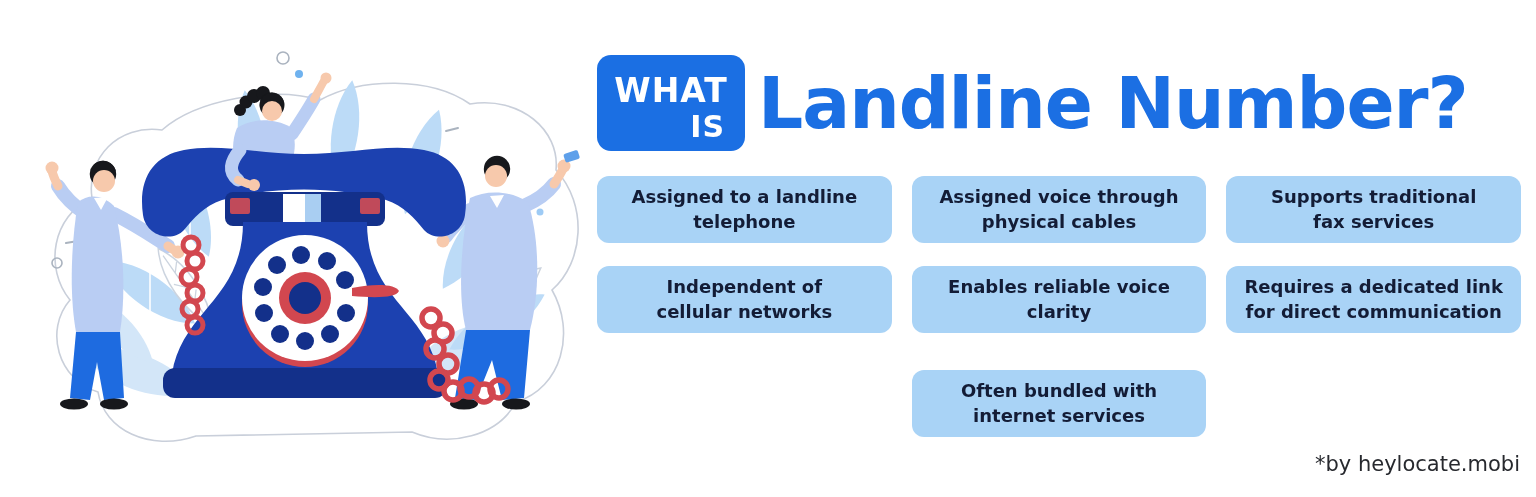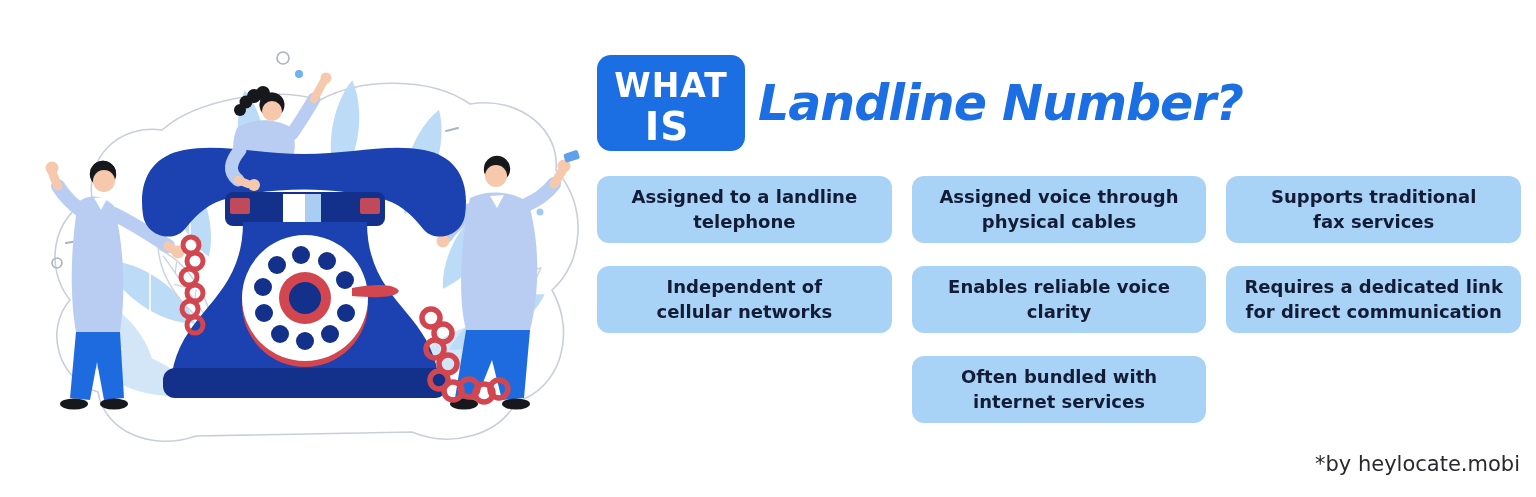--- a/index.html
+++ b/index.html
@@ -30,38 +30,38 @@
   .illustration{position:absolute;left:0;top:0;width:600px;height:497px;}
 
   
   .header{position:absolute;left:597px;top:55px;display:flex;align-items:center;gap:13px;}
   .badge{
     width:148px;height:96px;background:var(--accent);border-radius:14px;
     display:flex;flex-direction:column;justify-content:center;padding:4px 12px;
     color:var(--badge-text);font-weight:700;
   }
   .badge .l1{font-size:33px;letter-spacing:1px;text-align:center;line-height:1.15;margin-top:10px;}
-  .badge .l2{font-size:39px;letter-spacing:1px;text-align:center;padding-right:8px;line-height:1.15;}
+  .badge .l2{font-size:30px;letter-spacing:1px;text-align:right;padding-right:8px;line-height:1.15;}
   .title{
-    color:var(--accent);font-size:49px;font-weight:700;letter-spacing:-1px;
-    line-height:1;white-space:nowrap;font-style:italic;
+    color:var(--accent);font-size:71px;font-weight:700;letter-spacing:-1px;
+    line-height:1;white-space:nowrap;
   }
 
   
   .cards{
     position:absolute;left:597px;top:176px;width:924px;
     display:grid;grid-template-columns:repeat(3,1fr);gap:23px 20px;
   }
   .card{
     height:67px;background:var(--card-bg);border-radius:12px;
     display:flex;align-items:center;justify-content:center;text-align:center;
     color:var(--card-text);font-size:18px;font-weight:700;line-height:1.38;
     white-space:pre-line;padding:0 8px;
   }
-  .card.center-col{grid-column:2;grid-row:3;}
+  .card.center-col{grid-column:2;grid-row:3;margin-top:14px;}
 
   
   .attribution{
     position:absolute;right:16px;top:452px;font-size:21px;
     color:var(--attribution-text);
   }
 </style>
 </head>
 <body>
 

